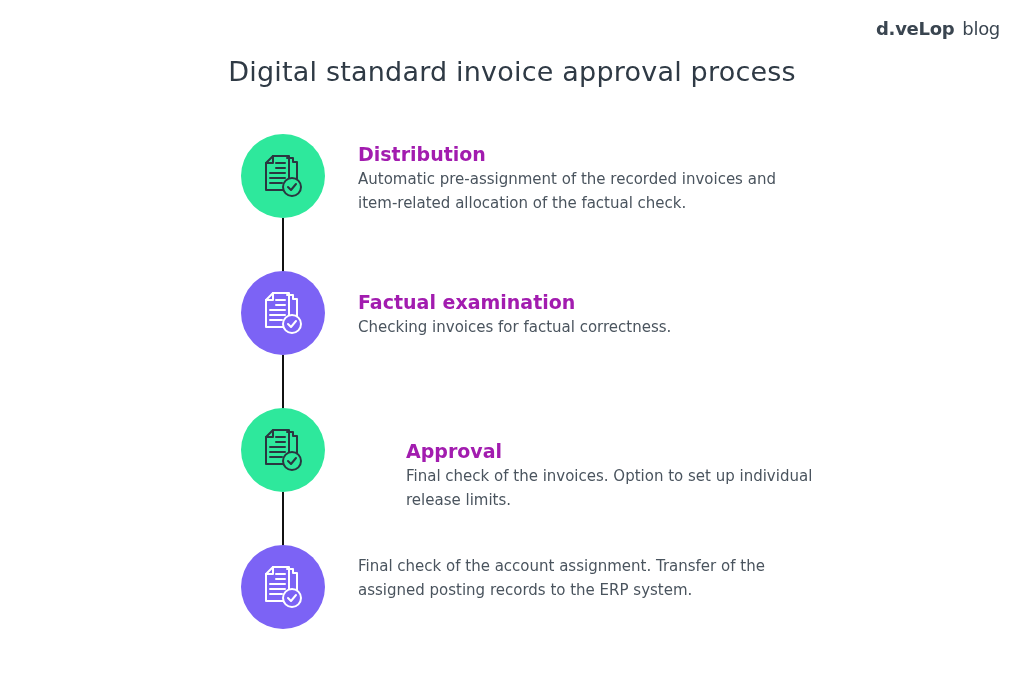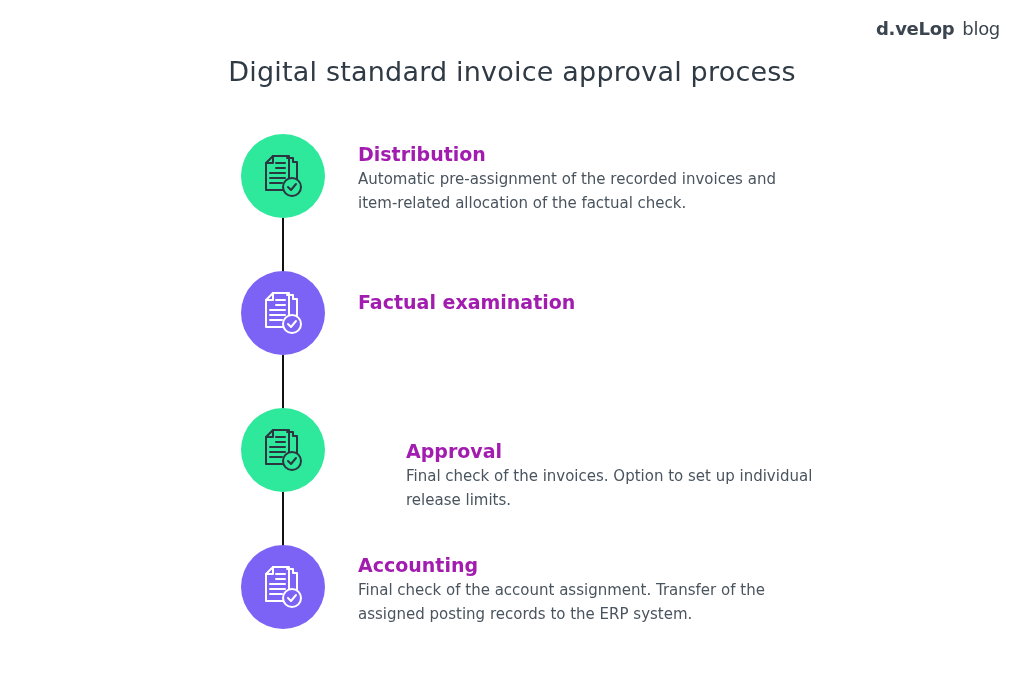--- a/index.html
+++ b/index.html
@@ -62,20 +62,21 @@
     <path d="M30 8 h6 v4 h4 v26"></path>
     <path d="M9 13 l7 -7 h16 v34 h-23 z"></path>
     <path d="M9 13 h7 v-7"></path>
     <path d="M19 13 h9 M19 18 h9 M13 23 h15 M13 28 h15 M13 33 h12"></path>
     <circle cx="35" cy="37" r="9" fill="#7c63f5"></circle>
     <path d="M31 37 l3 3 l5 -6"></path>
   </svg>
 </div>
 <div class="step-text" style="top:290px;">
   <div class="step-title">Factual examination</div>
+  <div class="step-desc">Checking invoices for factual correctness.</div>
 </div>
 
 <div class="circle" style="top:408px;background:#2ee89c;">
   <svg viewBox="0 0 52 52" fill="none" stroke="#2b3640" stroke-width="2" stroke-linejoin="round" stroke-linecap="round">
     <path d="M30 8 h6 v4 h4 v26"></path>
     <path d="M9 13 l7 -7 h16 v34 h-23 z"></path>
     <path d="M9 13 h7 v-7"></path>
     <path d="M19 13 h9 M19 18 h9 M13 23 h15 M13 28 h15 M13 33 h12"></path>
     <circle cx="35" cy="37" r="9" fill="#2ee89c"></circle>
     <path d="M31 37 l3 3 l5 -6"></path>
@@ -90,15 +91,14 @@
   <svg viewBox="0 0 52 52" fill="none" stroke="#ffffff" stroke-width="2" stroke-linejoin="round" stroke-linecap="round">
     <path d="M30 8 h6 v4 h4 v26"></path>
     <path d="M9 13 l7 -7 h16 v34 h-23 z"></path>
     <path d="M9 13 h7 v-7"></path>
     <path d="M19 13 h9 M19 18 h9 M13 23 h15 M13 28 h15 M13 33 h12"></path>
     <circle cx="35" cy="37" r="9" fill="#7c63f5"></circle>
     <path d="M31 37 l3 3 l5 -6"></path>
   </svg>
 </div>
 <div class="step-text" style="top:553px;">
-  <div class="step-title">Accounting</div>
   <div class="step-desc" style="width:420px;">Final check of the account assignment. Transfer of the assigned posting records to the ERP system.</div>
 </div>
 
 </body></html>

